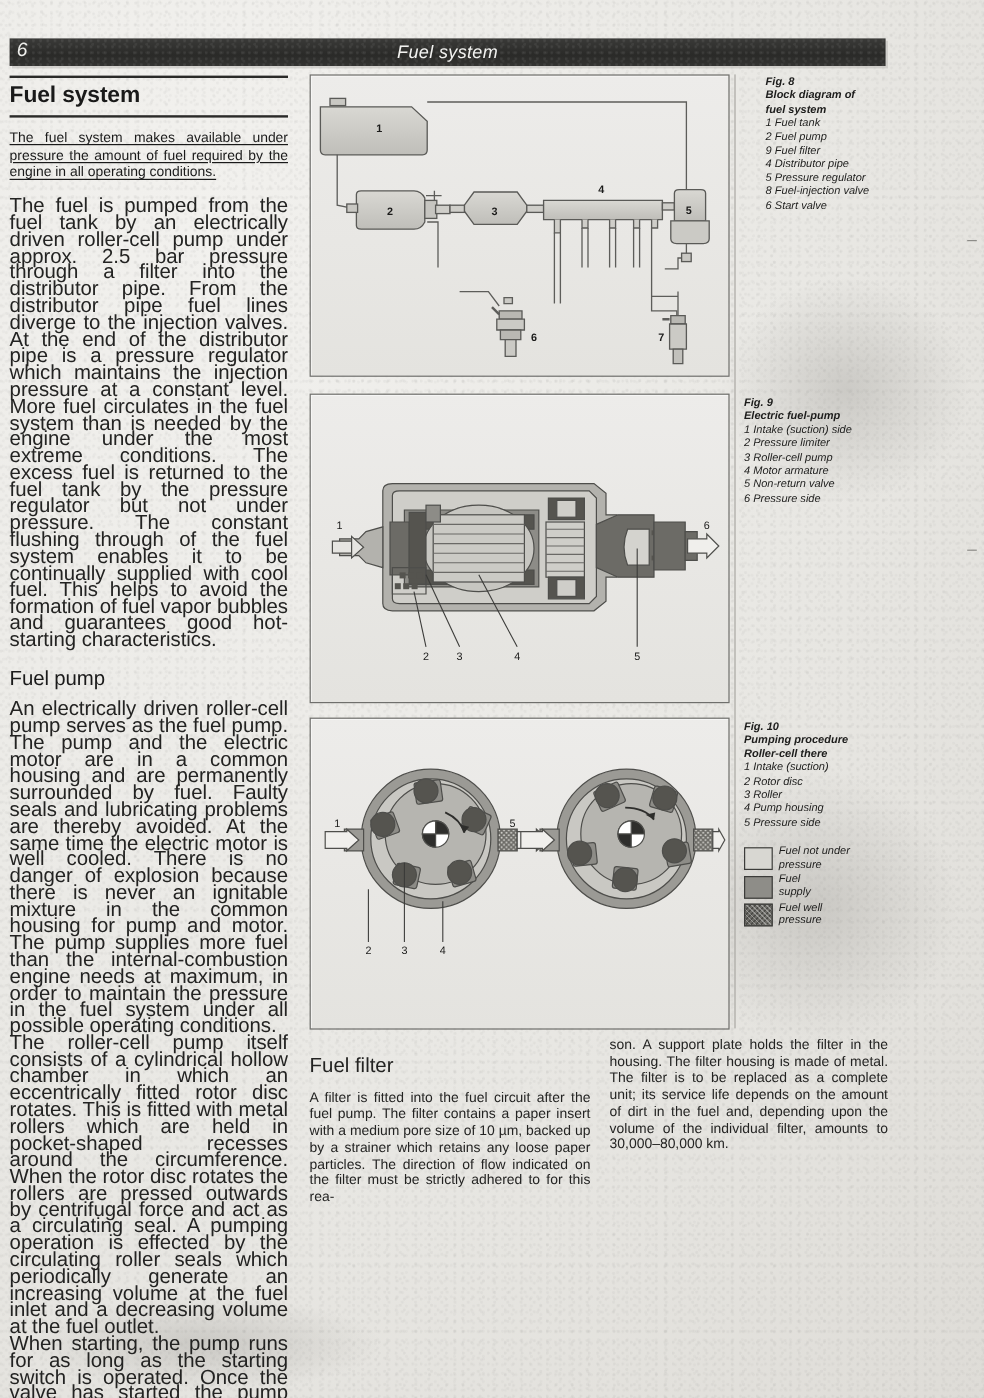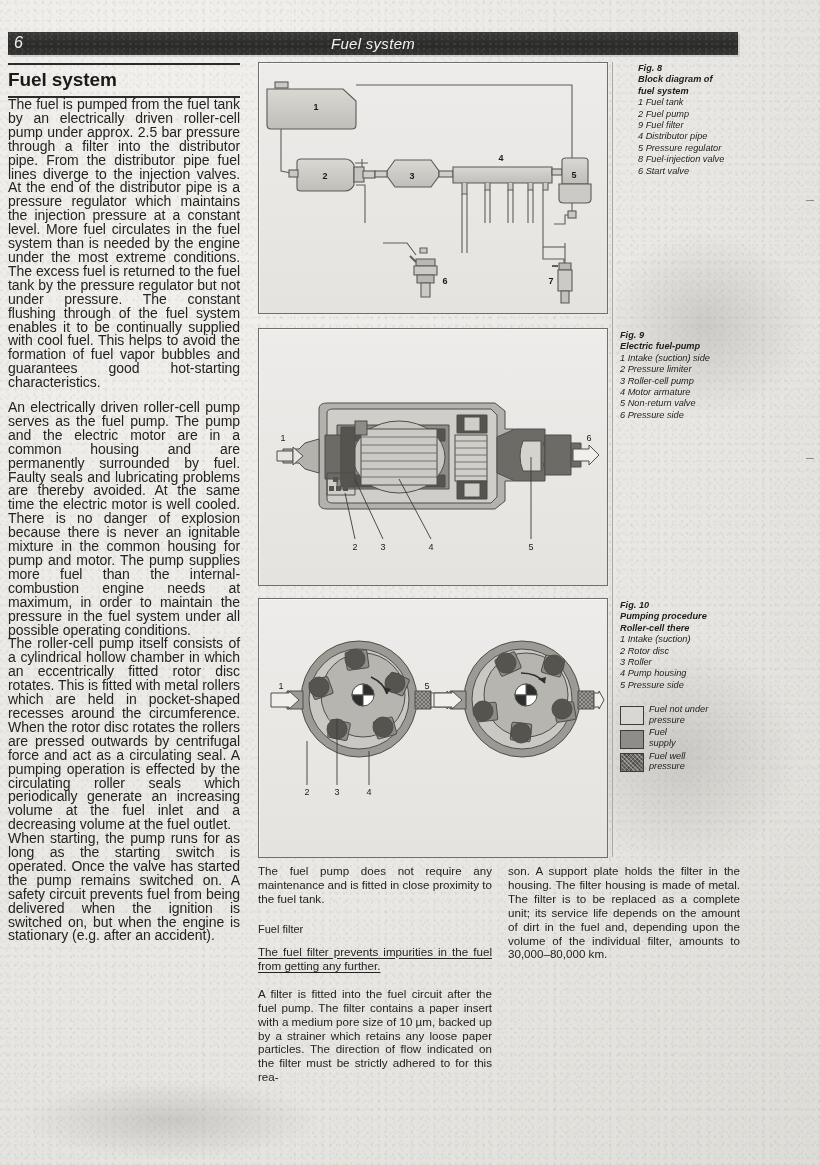--- a/index.html
+++ b/index.html
@@ -59,21 +59,21 @@
   
   .col-left{position:absolute;left:8px;top:63px;width:232px;}
   .rule{height:2px;background:#2a2a28;margin:0;}
   h1.sec{
     font-size:19px;font-weight:bold;margin:4px 0 5px 0;letter-spacing:-.1px;
   }
   h2.sec{
     font-size:17px;font-weight:normal;margin:16px 0 8px 0;letter-spacing:-.1px;
   }
   p.body{
-    font-size:14px;line-height:13.9px;margin:0 0 0 0;
+    font-size:17px;line-height:13.9px;margin:0 0 0 0;
     text-align:justify;letter-spacing:-.05px;
     color:#232322;
   }
   p.body + p.body{margin-top:11px;}
   p.lead{
     font-size:11.6px;line-height:14.6px;margin:10px 0 13px 0;
     text-align:justify;
   }
   p.lead span.u{
     text-decoration:underline;text-underline-offset:2px;
@@ -112,21 +112,21 @@
   }
   .legend-row .lbl{font-size:9.2px;line-height:10.6px;font-style:italic;}
 
   
   .vrule{position:absolute;left:612px;top:62px;width:1px;height:795px;background:#a9a8a3;}
 
   
   .bot{position:absolute;top:864px;font-size:11.6px;line-height:13.9px;text-align:justify;color:#232322;}
   #botA{left:258px;width:234px;}
   #botB{left:508px;width:232px;}
-  .bot h2{font-size:11px;font-weight:normal;margin:17px 0 8px 0;}
+  .bot h2{font-size:17px;font-weight:normal;margin:17px 0 8px 0;}
   .bot p{margin:0;}
   .bot p + p{margin-top:11px;}
   .bot .lead{line-height:14.6px;}
   .bot .lead span.u{text-decoration:underline;text-underline-offset:2px;}
   .tick{position:absolute;background:#8d8c88;}
 </style>
 </head>
 <body>
 
 <div class="page"></div>
@@ -140,23 +140,25 @@
 <div class="hdr-title">Fuel system</div>
 
 <div class="tick" style="left:806px;top:200px;width:8px;height:1px;"></div>
 <div class="tick" style="left:806px;top:458px;width:8px;height:1px;"></div>
 
 <div class="col-left">
   <div class="rule"></div>
   <h1 class="sec">Fuel system</h1>
   <div class="rule"></div>
 
+  <p class="lead"><span class="u">The fuel system makes available under pressure the amount of fuel required by the engine in all operating conditions.</span></p>
 
   <p class="body">The fuel is pumped from the fuel tank by an electrically driven roller-cell pump under approx. 2.5 bar pressure through a filter into the distributor pipe. From the distributor pipe fuel lines diverge to the injection valves. At the end of the distributor pipe is a pressure regulator which maintains the injection pressure at a constant level. More fuel circulates in the fuel system than is needed by the engine under the most extreme conditions. The excess fuel is returned to the fuel tank by the pressure regulator but not under pressure. The constant flushing through of the fuel system enables it to be continually supplied with cool fuel. This helps to avoid the formation of fuel vapor bubbles and guarantees good hot-starting characteristics.</p>
 
+  <h2 class="sec">Fuel pump</h2>
 
   <p class="body">An electrically driven roller-cell pump serves as the fuel pump. The pump and the electric motor are in a common housing and are permanently surrounded by fuel. Faulty seals and lubricating problems are thereby avoided. At the same time the electric motor is well cooled. There is no danger of explosion because there is never an ignitable mixture in the common housing for pump and motor. The pump supplies more fuel than the internal-combustion engine needs at maximum, in order to maintain the pressure in the fuel system under all possible operating conditions.</p>
   <p class="body" style="margin-top:0">The roller-cell pump itself consists of a cylindrical hollow chamber in which an eccentrically fitted rotor disc rotates. This is fitted with metal rollers which are held in pocket-shaped recesses around the circumference. When the rotor disc rotates the rollers are pressed outwards by centrifugal force and act as a circulating seal. A pumping operation is effected by the circulating roller seals which periodically generate an increasing volume at the fuel inlet and a decreasing volume at the fuel outlet.</p>
   <p class="body" style="margin-top:0">When starting, the pump runs for as long as the starting switch is operated. Once the valve has started the pump remains switched on. A safety circuit prevents fuel from being delivered when the ignition is switched on, but when the engine is stationary (e.g. after an accident).</p>
 </div>
 
 <div class="figbox fig" id="fig8">
   <svg width="346" height="248" viewBox="0 0 346 248">
     <defs>
       <linearGradient id="g1" x1="0" y1="0" x2="0" y2="1">
@@ -455,21 +457,19 @@
       <span class="sw c"></span>
       <span class="lbl">
         <span>Fuel well</span><br>
         <span>pressure</span>
       </span>
     </div>
   </div>
 </div>
 
 <div class="bot" id="botA">
-  <p>The fuel pump does not require any maintenance and is fitted in close proximity to the fuel tank.</p>
   <h2>Fuel filter</h2>
-  <p class="lead"><span class="u">The fuel filter prevents impurities in the fuel from getting any further.</span></p>
   <p style="margin-top:13px">A filter is fitted into the fuel circuit after the fuel pump. The filter contains a paper insert with a medium pore size of 10 µm, backed up by a strainer which retains any loose paper particles. The direction of flow indicated on the filter must be strictly adhered to for this rea-</p>
 </div>
 
 <div class="bot" id="botB">
   <p>son. A support plate holds the filter in the housing. The filter housing is made of metal. The filter is to be replaced as a complete unit; its service life depends on the amount of dirt in the fuel and, depending upon the volume of the individual filter, amounts to 30,000–80,000 km.</p>
 </div>
 
 </body></html>

